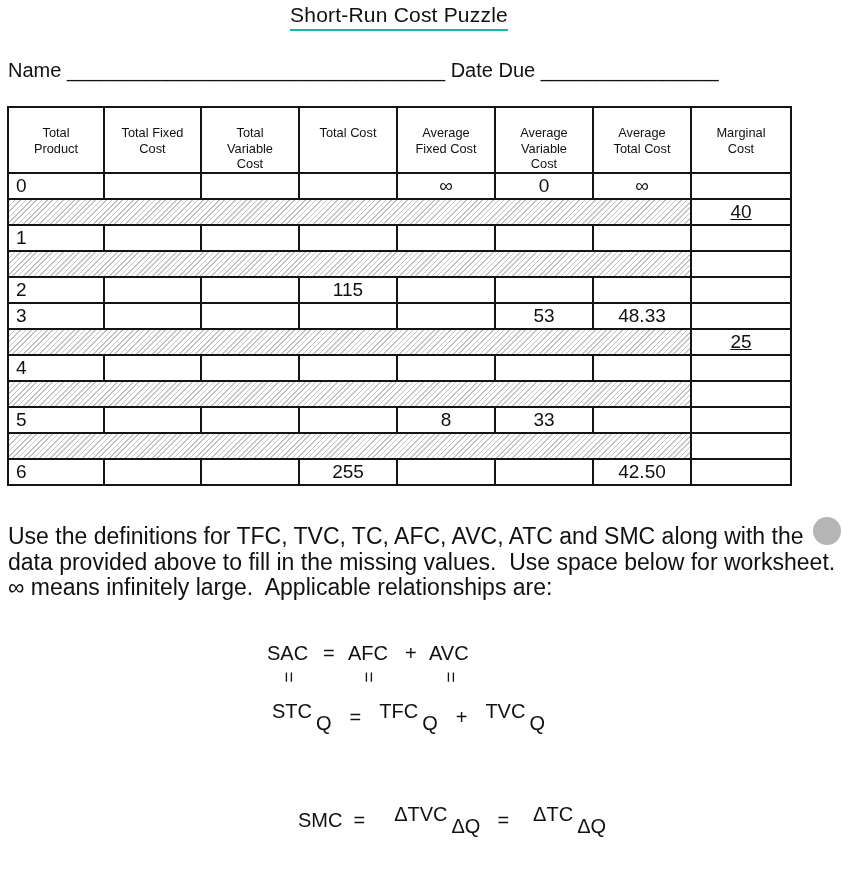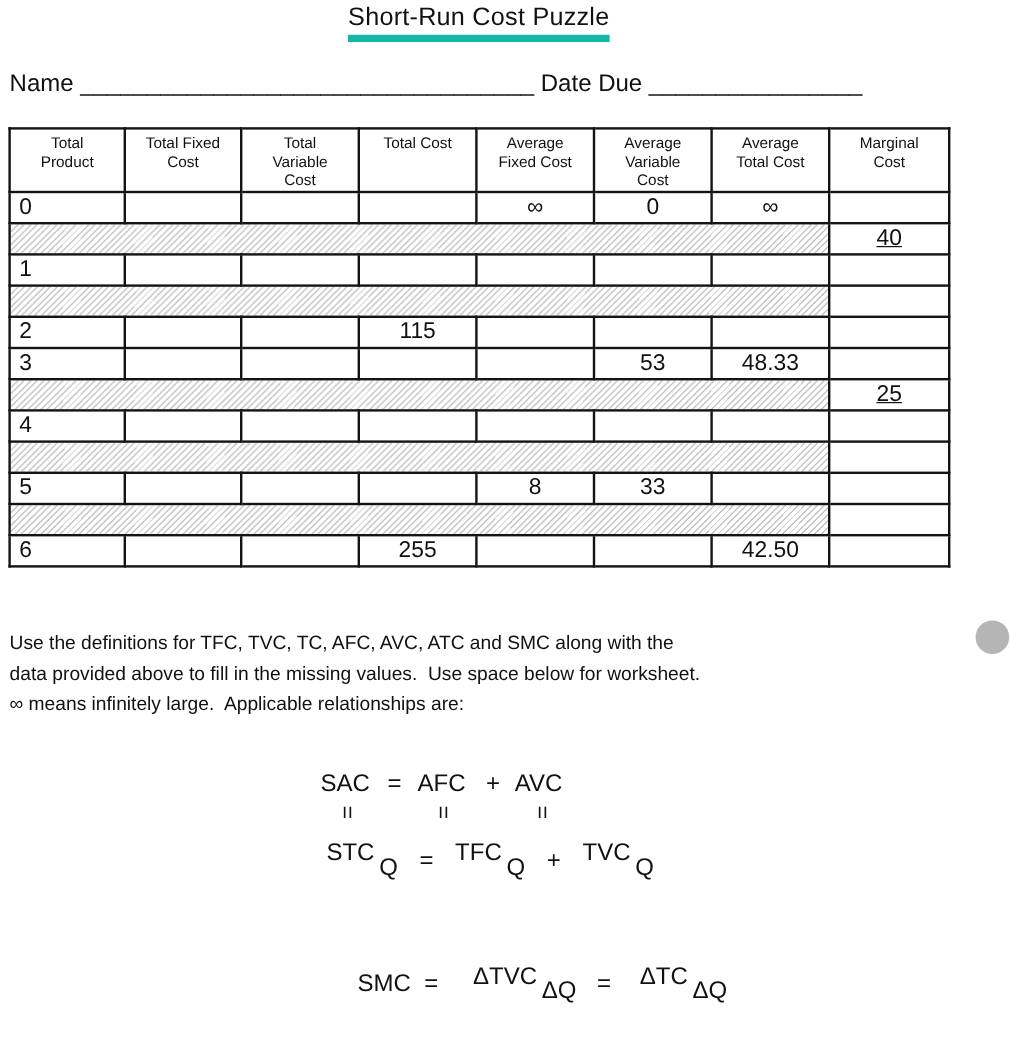--- a/index.html
+++ b/index.html
@@ -7,49 +7,49 @@
   body {
     width:842px; height:877px; position:relative; overflow:hidden;
     font-family:"Liberation Sans", sans-serif; color:#111;
   }
   .page { position:absolute; inset:0; }
 
   
   .title-wrap { position:absolute; top:3px; left:4px; width:790px; text-align:center; }
   .title {
     display:inline-block; font-size:21px; letter-spacing:.2px;
-    border-bottom:6px solid #14b8a6; padding-bottom:2px;
+    border-bottom:2px solid #14b8a6; padding-bottom:2px;
   }
 
   
   .name-line { position:absolute; top:59px; left:8px; font-size:20px; white-space:pre; }
 
   
   table.cost {
     position:absolute; top:106px; left:7px;
     border-collapse:collapse; table-layout:fixed; width:783px;
   }
   table.cost th, table.cost td { border:2px solid #141414; overflow:hidden; }
   th.col-header {
     height:53px; font-weight:400; font-size:12.8px; line-height:15.5px;
-    vertical-align:top; padding-top:3px; text-align:center; white-space:pre-line;
+    vertical-align:top; padding-top:17px; text-align:center; white-space:pre-line;
   }
   tr.qrow { height:26px; }
   tr.mcrow { height:26px; }
   td.qcell  { font-size:19px; text-align:left; padding-left:7px; }
   td.vcell  { font-size:19px; text-align:center; }
   td.mc-open { border:none; border-left:2px solid #141414; background:#fff; }
   td.hatch {
     background:repeating-linear-gradient(135deg,
       #c3c3c3 0px, #c3c3c3 1.1px, #ffffff 1.1px, #ffffff 3.8px);
   }
   td.mcbox { font-size:19px; text-align:center; background:#fff;text-decoration:underline; }
 
   
-  .instructions { position:absolute; top:524px; left:8px; font-size:16px; line-height:25.5px; }
+  .instructions { position:absolute; top:524px; left:8px; font-size:23px; line-height:25.5px; }
   .instructions div { white-space:pre; }
 
   
   .dot { position:absolute; top:517px; left:813px; width:28px; height:28px; border-radius:50%; }
 
   
   .eq { font-size:20px; }
   .eq1 { position:absolute; top:642px; left:0; width:730px; height:48px; }
   .eq1 .tok { position:absolute; top:0; }
   .t-sac  { left:267px; } .t-eq1a { left:323px; } .t-afc { left:348px;text-align:right; }

